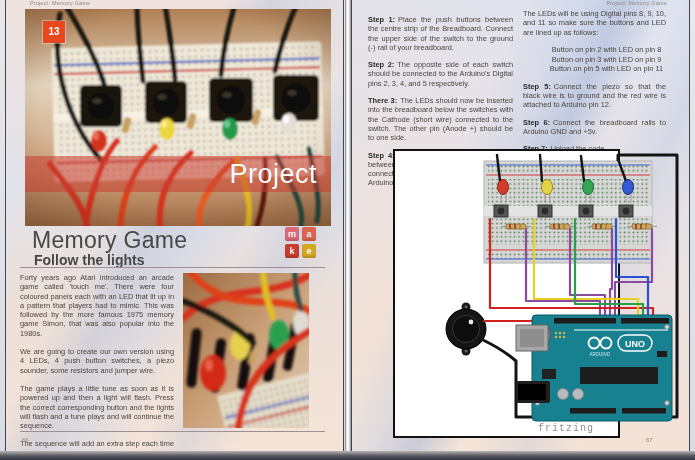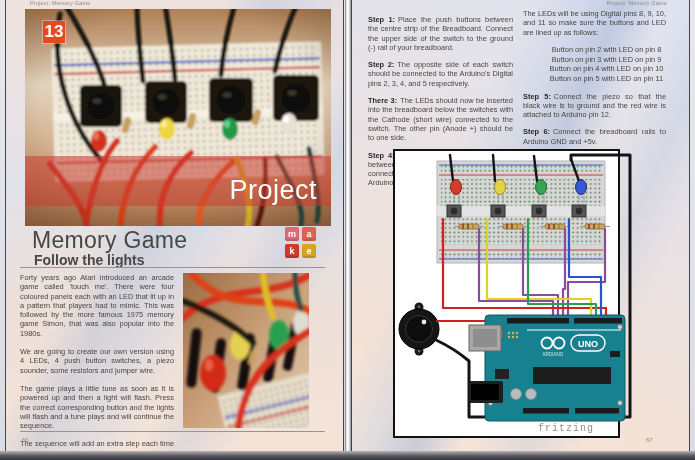--- a/index.html
+++ b/index.html
@@ -26,24 +26,24 @@
     background:linear-gradient(90deg,#6a6a70,#ffffff 30%,#f2f2f2 65%,#8a8a90); }
   .bottom-bar { position:absolute; left:0; right:0; bottom:0; height:9px;
     background:linear-gradient(180deg,#b8b4b4,#55555e 55%,#34343e); }
 
   .runhead { position:absolute; font-size:5.5px; color:#8d8a86; letter-spacing:0.2px; }
 
   
   .photo1 { position:absolute; left:19px; top:12px; width:306px; height:217px; overflow:hidden; }
   .photo1 svg { display:block; }
   .badge13 { position:absolute; left:18px; top:12px; width:22px; height:22px; background:#e8481e;
-    color:#fff; font-size:17px; font-weight:bold; text-align:center; line-height:22px;
+    color:#fff; font-size:10px; font-weight:bold; text-align:center; line-height:22px;
     box-shadow:0 0 0 1px rgba(255,255,255,0.35); }
-  .banner { position:absolute; left:0; right:0; top:147px; height:50px; background:rgba(200,60,48,0.55);
-    display:flex; align-items:flex-end; justify-content:flex-end; }
+  .banner { position:absolute; left:0; right:0; top:147px; height:36px; background:rgba(200,60,48,0.55);
+    display:flex; align-items:center; justify-content:flex-end; }
   .banner span { color:#fff; font-size:27px; font-weight:300; letter-spacing:0.5px; padding-right:14px;
     font-family:"Liberation Sans", sans-serif; }
 
   .title { position:absolute; left:26px; top:230px; font-size:23px; color:#474745; letter-spacing:0.3px; }
   .subtitle { position:absolute; left:28px; top:255px; font-size:14px; color:#474745; font-weight:bold; }
   .rule-top { position:absolute; left:14px; width:305px; top:270px; height:1px; background:#9b9095; }
   .rule-bottom { position:absolute; left:14px; width:305px; top:434px; height:1px; background:#9b9095; }
 
   .makelogo { position:absolute; left:279px; top:230px; display:grid; grid-template-columns:14px 14px;
     grid-auto-rows:14px; gap:3px; }
@@ -61,21 +61,21 @@
   
   .stepcol { position:absolute; font-size:7.4px; line-height:9.3px; color:#4a453f; text-align:justify; }
   .stepcol p { margin-bottom:8px; }
   .stepcol b { color:#2b2b28; margin-right:3px; }
   .col-a { left:16px; top:18px; width:145px; }
   .col-b { left:171px; top:12px; width:143px; }
   .pinmap { margin-bottom:8px; }
   .pinmap div { margin-bottom:0.5px; text-align:center;margin-left:24px; }
 
   .diagram-box { position:absolute; left:41px; top:152px; width:227px; height:289px; background:#fff;
-    border:2px solid #111; }
+    border:2px solid #111;padding-left:47px; }
   .fritzing { position:absolute; right:24px; bottom:2px; font-size:10px; color:#8f8f8f; letter-spacing:1px;
     font-family:"Liberation Mono","DejaVu Sans Mono",monospace; }
 </style>
 </head>
 <body>
 
 <div class="screen">
 
   <div class="page page-left">
     <div class="runhead" style="left:24px; top:3px;">Project: Memory Game</div>
@@ -259,21 +259,20 @@
       <p><b>Step 2:</b><span>The opposite side of each switch should be connected to the Arduino's Digital pins 2, 3, 4, and 5 respectively.</span></p>
       <p><b>There 3:</b><span>The LEDs should now be inserted into the breadboard below the switches with the Cathode (short wire) connected to the switch.  The other pin (Anode +) should be to one side.</span></p>
       <p><b>Step 4:</b><span>Now connect a 220 ohm resistor between the Anode of each LED and  connect a wire from the resistor to the Arduino.</span></p>
     </div>
 
     <div class="stepcol col-b">
       <p>The LEDs will be using Digital pins 8, 9, 10, and 11 so make sure the buttons and LED are lined up as follows:</p>
       <div class="pinmap">
         <div>Button on pin 2 with LED on pin 8</div>
         <div>Button on pin 3 with LED on pin 9</div>
-        <div>Button on pin 4 with LED on pin 10</div>
         <div>Button on pin 5 with LED on pin 11</div>
       </div>
       <p><b>Step 5:</b><span>Connect the piezo so that the black wire is to ground and the red wire is attached to Arduino pin 12.</span></p>
       <p><b>Step 6:</b><span>Connect the breadboard rails to Arduino GND and +5v.</span></p>
       <p><b>Step 7:</b><span>Upload the code.</span></p>
     </div>
 
     <div class="diagram-box">
       <svg width="262" height="285" viewBox="0 0 262 285">
         <defs>

